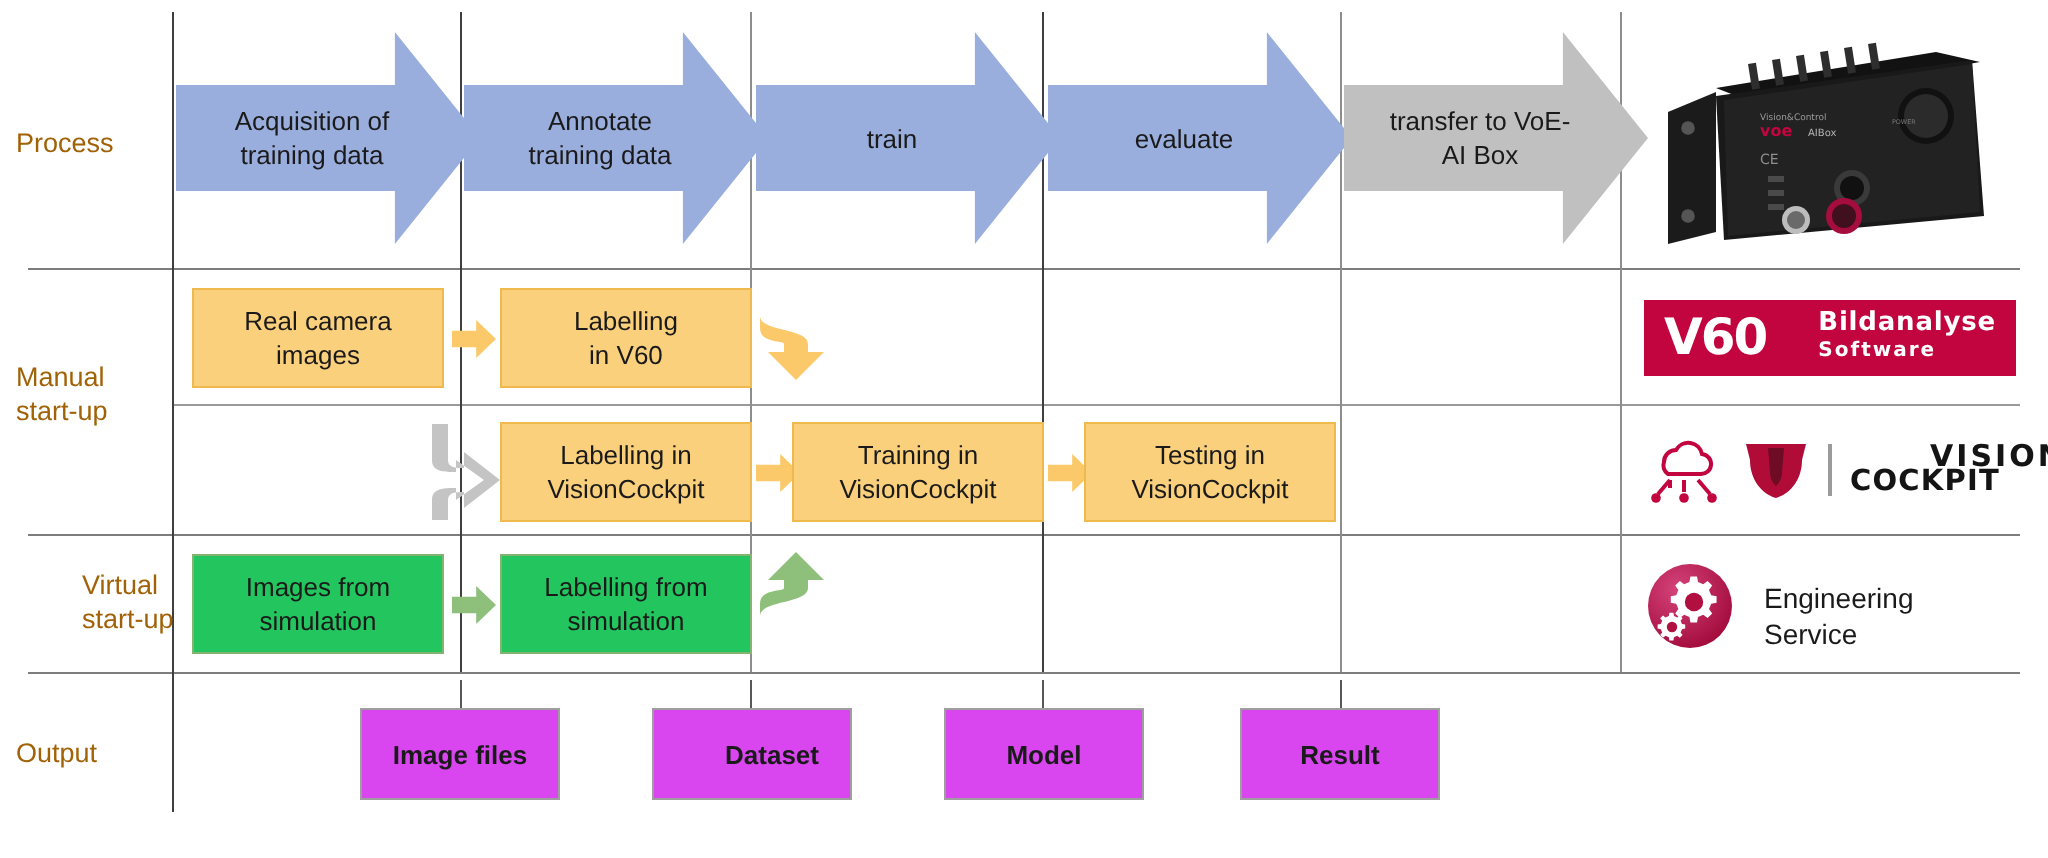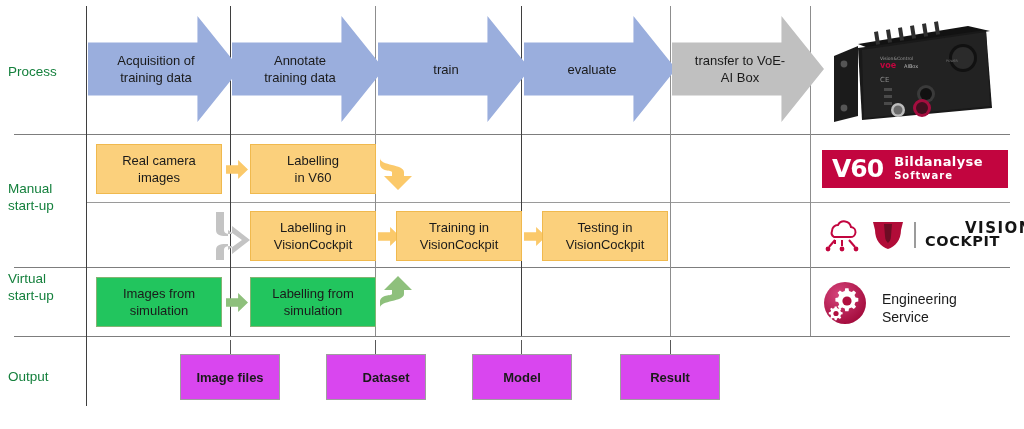--- a/index.html
+++ b/index.html
@@ -19,21 +19,21 @@
   .hline{position:absolute;height:1px;background:#7d7d7d;}
   .hline.thin{background:#9a9a9a;}
   .vline{position:absolute;width:1px;background:#3f3f3f;}
   .vline.grey{background:#8d8d8d;}
 
   
   .row-label{
     position:absolute;
     left:8px;
     width:78px;
-    color:#15803d;
+    color:#a16207;
     font-size:13.5px;
     line-height:17px;
     text-align:left;
   }
 
   
   .proc-arrow{
     position:absolute;
     display:flex;
     align-items:center;
@@ -90,21 +90,21 @@
     padding:3px 10px 4px 10px;
     box-sizing:border-box;
   }
   .v60-mark{
     color:#ffffff;
     font-family:"DejaVu Sans", sans-serif;
     font-weight:bold;
     font-size:25px;
     letter-spacing:-1px;
     line-height:25px;
-    margin-right:11px;
+    margin-right:26px;
   }
   .v60-txt{
     color:#ffffff;
     font-family:"DejaVu Sans", sans-serif;
     font-weight:bold;
     font-size:13px;
     line-height:14px;
     letter-spacing:0.4px;
   }
   .v60-txt .l2{font-weight:bold;letter-spacing:1px;font-size:10px;}
@@ -147,21 +147,21 @@
 
   <div class="row-label" style="top:63px;">
     <div>Process</div>
   </div>
 
   <div class="row-label" style="top:180px;">
     <div>Manual</div>
     <div>start-up</div>
   </div>
 
-  <div class="row-label" style="top:270px;">
+  <div class="row-label" style="top:284px;margin-left:33px;">
     <div>Virtual</div>
     <div>start-up</div>
   </div>
 
   <div class="row-label" style="top:368px;">
     <div>Output</div>
   </div>
 
   <div class="proc-arrow blue" style="left:88px;top:16px;width:152px;height:106px;">
     <div>

